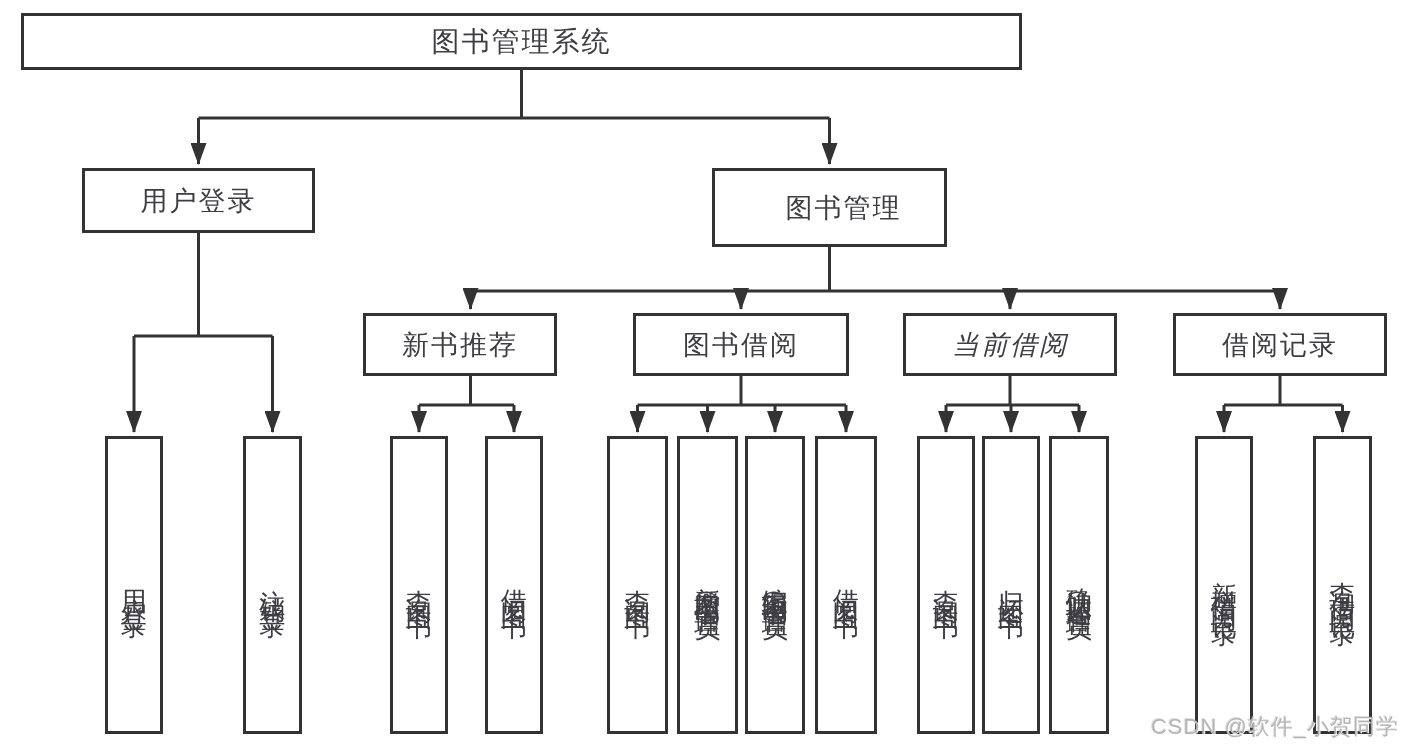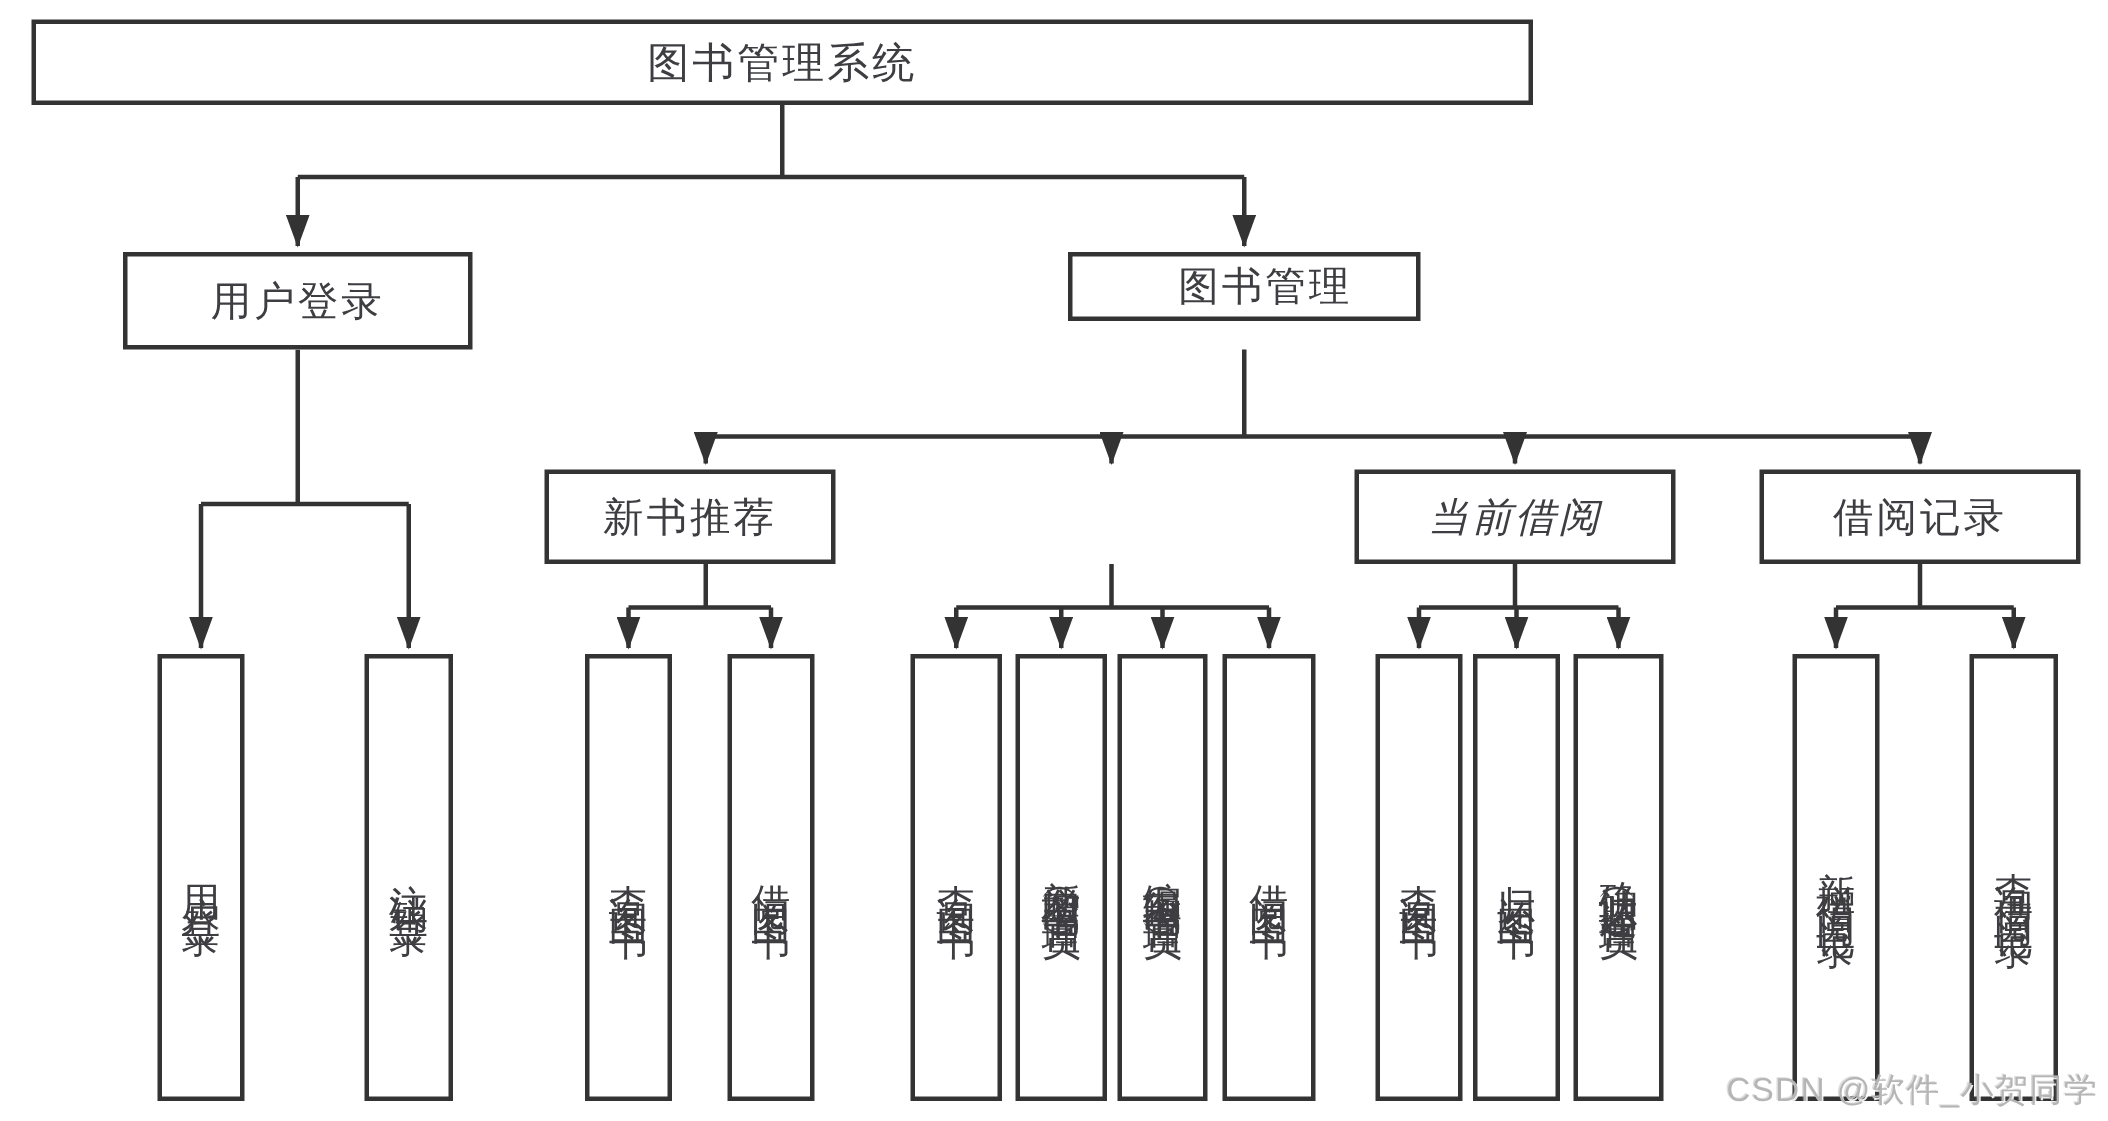--- a/index.html
+++ b/index.html
@@ -92,23 +92,24 @@
 
       <path d="M1280,376 V405 M1224,405 H1342.5"></path>
       <path d="M1224,405 V432" marker-end="url(#ah)"></path>
       <path d="M1342.5,405 V432" marker-end="url(#ah)"></path>
     </g>
   </svg>
 
   <div class="box" style="left:21px; top:13px; width:1001px; height:57px; font-size:28px;">图书管理系统</div>
 
   <div class="box" style="left:82px; top:168px; width:233px; height:65px;">用户登录</div>
-  <div class="box" style="left:712px; top:168px; width:235px; height:46px;padding-left:28px;">图书管理</div>
+  <div class="box" style="left:712px; top:168px; width:235px; height:79px;padding-left:28px;">图书管理</div>
 
   <div class="box" style="left:363px; top:313px; width:194px; height:63px;">新书推荐</div>
+  <div class="box" style="left:633px; top:313px; width:216px; height:63px;">图书借阅</div>
   <div class="box" style="left:903px; top:313px; width:214px; height:63px;font-style:italic;">当前借阅</div>
   <div class="box" style="left:1173px; top:313px; width:214px; height:63px;">借阅记录</div>
 
   <div class="box vbox" style="left:105px; top:436px; width:58px; height:298px;">
     <span>用户登录</span>
   </div>
   <div class="box vbox" style="left:243px; top:436px; width:59px; height:298px;">
     <span>注销登录</span>
   </div>
 

